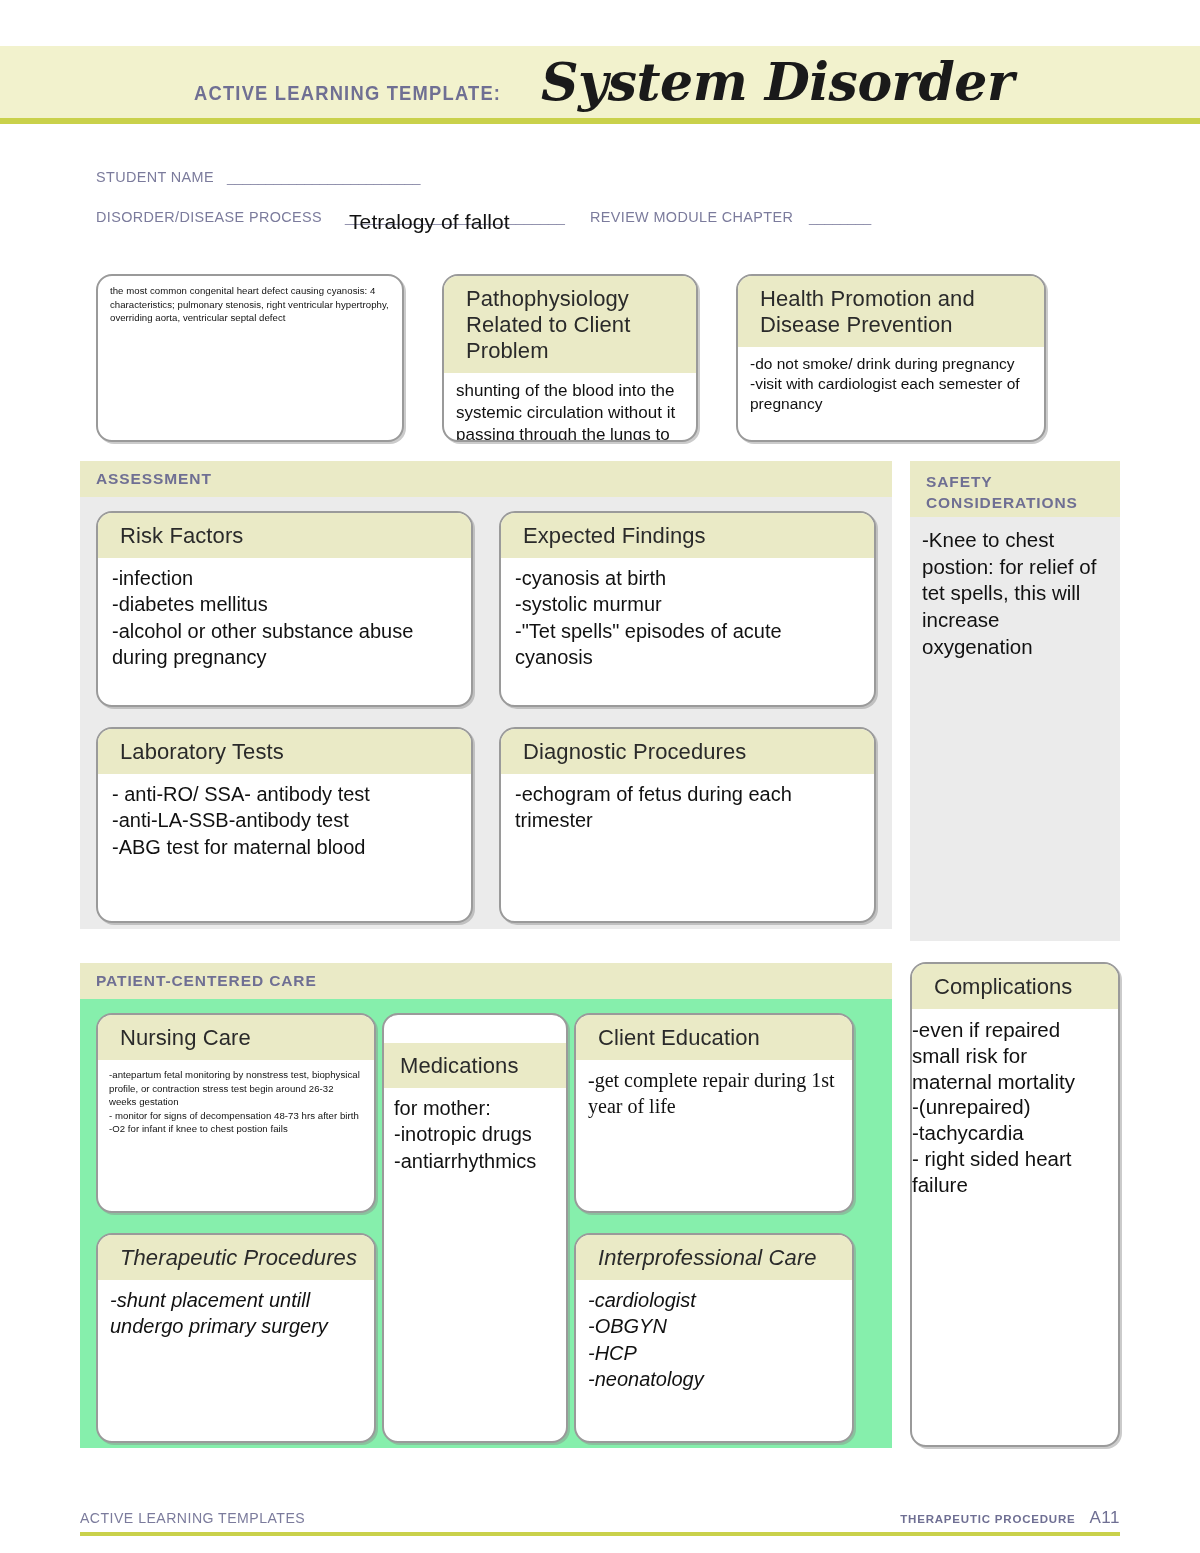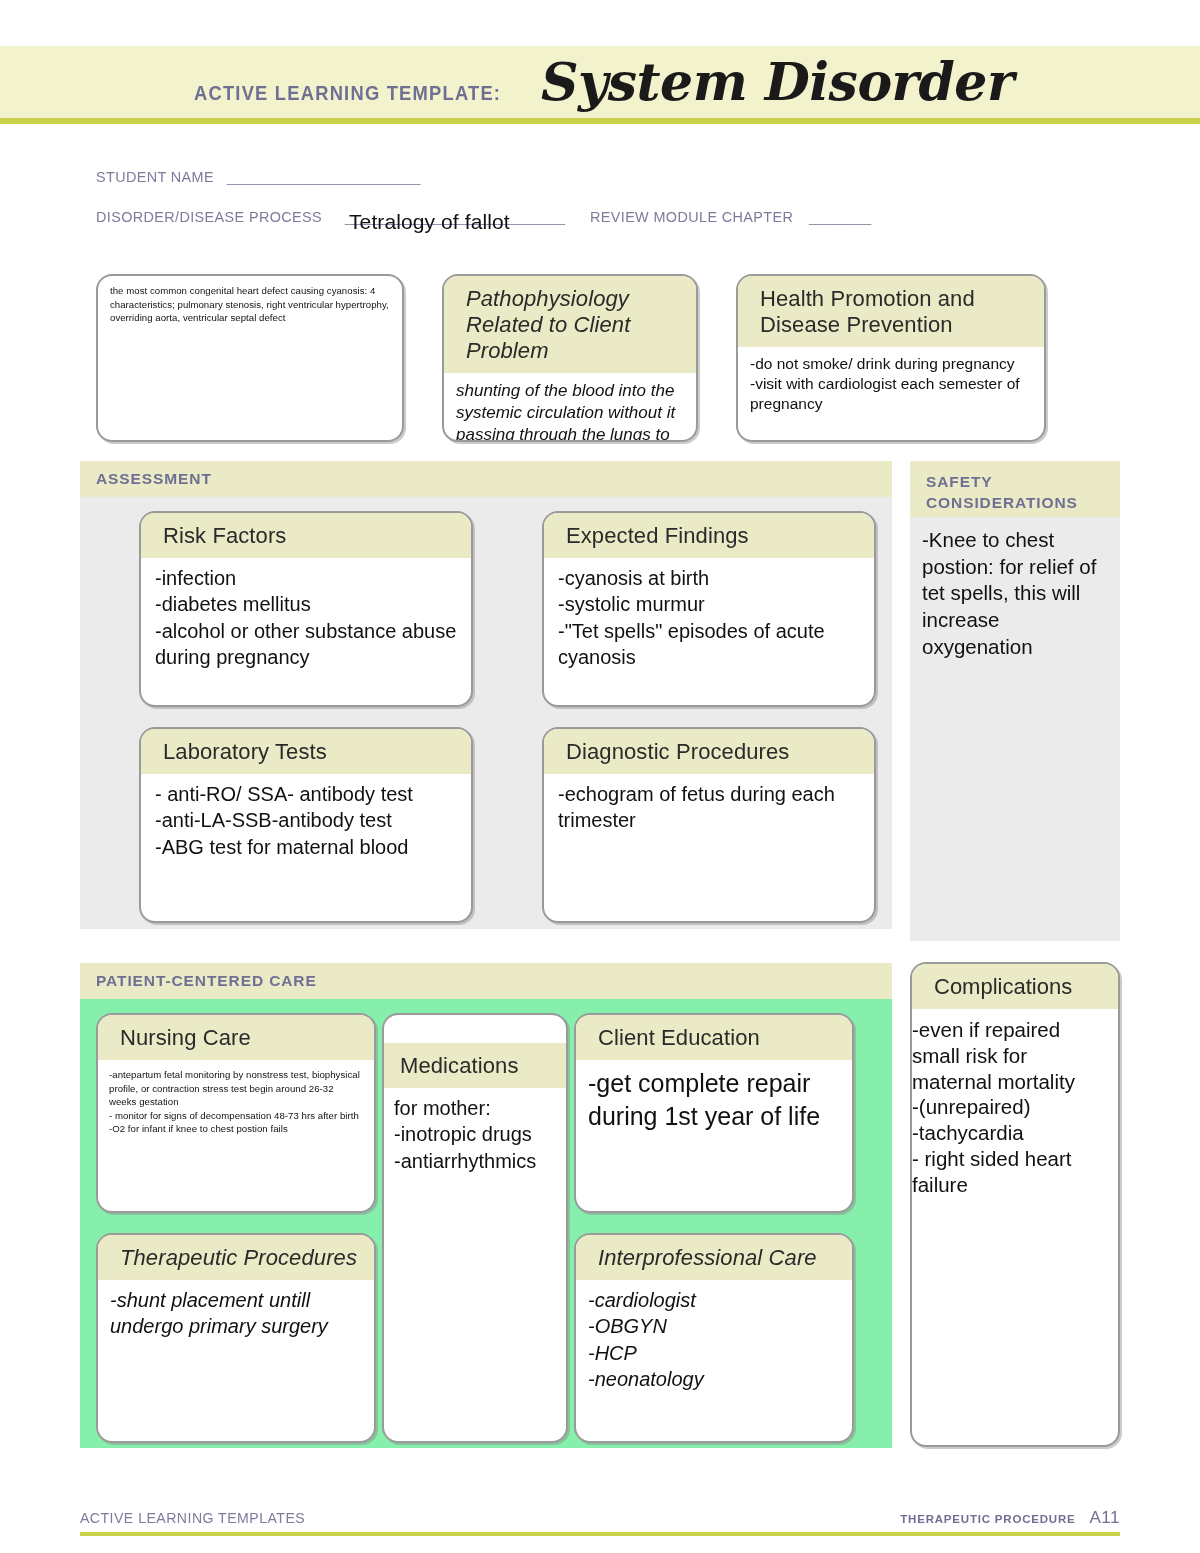--- a/index.html
+++ b/index.html
@@ -81,39 +81,39 @@
   .card-hd.two{ padding-top:10px; }
   .card-bd{
     padding:7px 12px 6px 12px;
     font-size:17.5px; line-height:1.30;
     color:#111; white-space:pre-line; flex:1;
   }
   .card-bd.tiny{ font-size:9.6px; line-height:1.42; padding-top:8px; letter-spacing:.05px; }
   .card-bd.small{ font-size:17px; line-height:1.30; }
 
   .top1{ width:308px; }
-  .top2{ width:256px;font-style:italic; }
+  .top2{ width:256px; }
   .top3{ width:310px; }
 
   
   .assess{
     position:absolute; left:80px; top:461px; width:812px; height:468px;
     background:#ebebeb;
   }
   .band{
     background:#eaeac6; height:36px;
     display:flex; align-items:center;
     padding-left:16px;
     font-size:15.5px; font-weight:bold; letter-spacing:.9px; color:#6f6f93;
   }
   .assess-grid{
     display:flex; gap:26px; padding:14px 16px 0 16px;
   }
   .assess-col{ width:378px; }
-  .abox{ height:196px;margin-left:43px; }
+  .abox{ height:196px; }
   .abox + .abox{ margin-top:20px; }
 
   
   .safety{
     position:absolute; left:910px; top:461px; width:210px; height:480px;
     background:#ebebeb;
   }
   .safety .band{
     height:56px; align-items:flex-start; padding-top:8px; padding-left:16px;
     line-height:1.35; flex-direction:column; justify-content:center;
@@ -291,21 +291,21 @@
         <div class="card-hd" style="padding-left:16px;margin-top:28px;">Medications</div>
         <div class="card-bd" style="font-size:20px;line-height:1.32;padding-left:10px;">for mother:
 -inotropic drugs
 -antiarrhythmics</div>
       </div>
     </div>
 
     <div class="pcc-col-c">
       <div class="card pbox-h1">
         <div class="card-hd">Client Education</div>
-        <div class="card-bd" style="font-size:25px;line-height:1.32;padding-left:12px;">-get complete repair during 1st year of life</div>
+        <div class="card-bd" style="font-size:20px;line-height:1.32;padding-left:12px;font-family:Liberation Serif, serif;">-get complete repair during 1st year of life</div>
       </div>
       <div class="card pbox-h2">
         <div class="card-hd">Interprofessional Care</div>
         <div class="card-bd" style="font-size:20px;line-height:1.32;padding-left:12px;">-cardiologist
 -OBGYN
 -HCP
 -neonatology</div>
       </div>
     </div>
 

